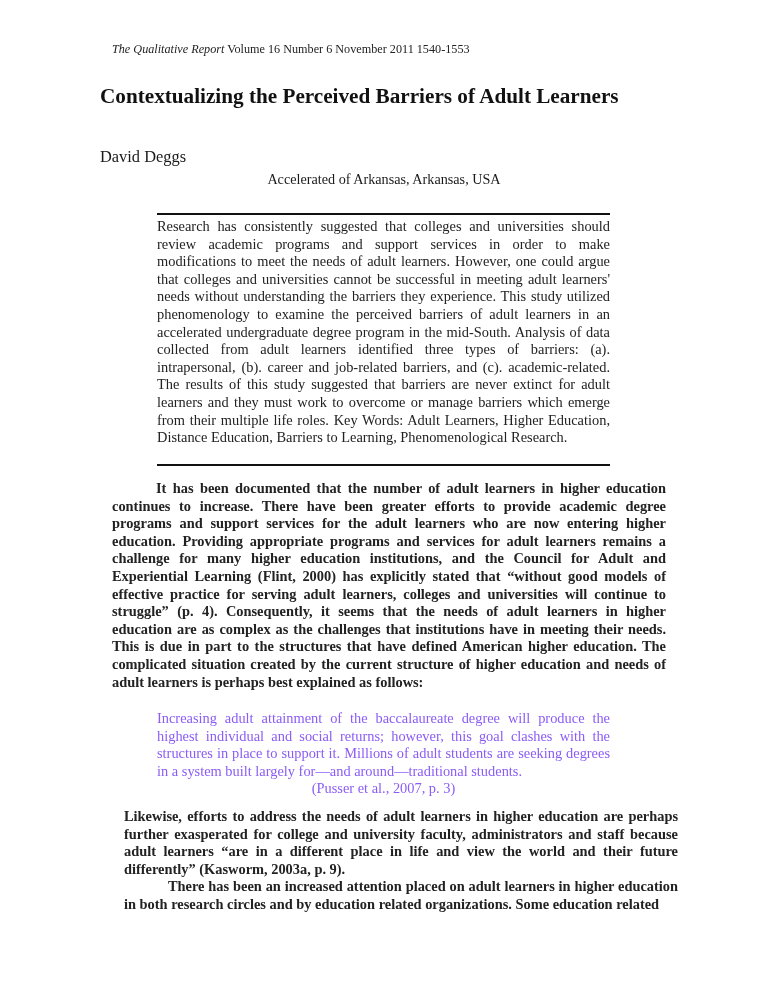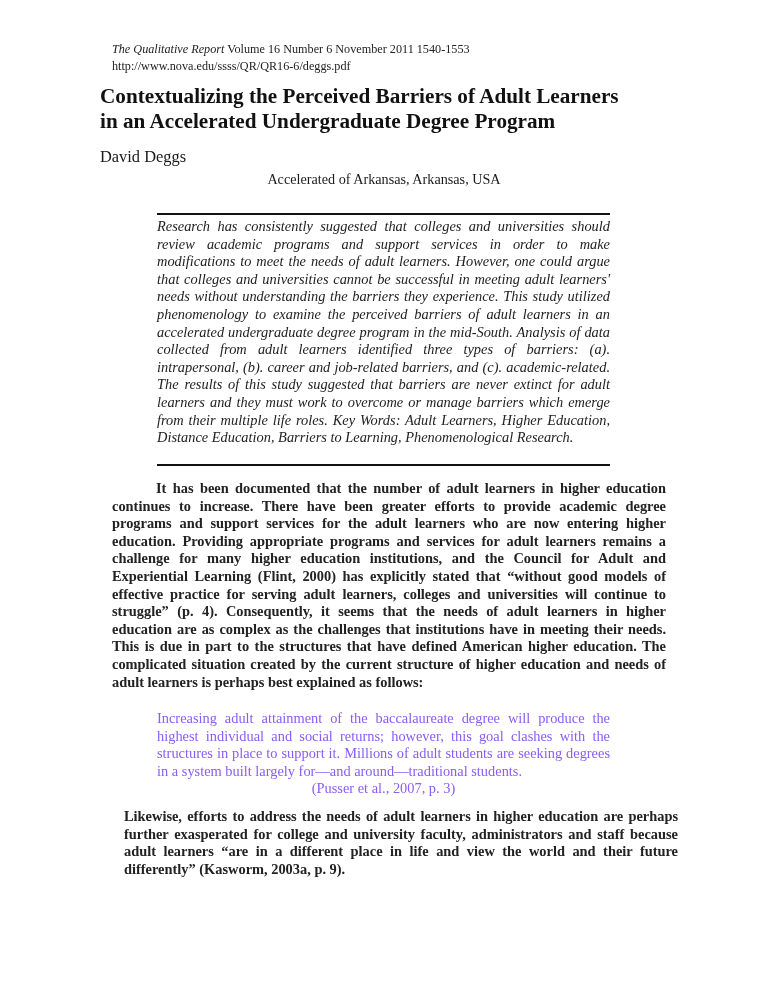--- a/index.html
+++ b/index.html
@@ -15,21 +15,21 @@
       position: absolute; left: 100px; width: 568px; top: 76px;
       text-align: left; font-weight: bold; font-size: 21.2px; line-height: 25px; color: #111;
     }
     .author { position: absolute; left: 100px; width: 568px; top: 139px; text-align: left; font-size: 16.4px; line-height: 20px; }
     .affiliation { position: absolute; left: 100px; width: 568px; top: 162px; text-align: center; font-size: 14.2px; line-height: 18px; }
     .rule { position: absolute; left: 157px; width: 453px; height: 2px; background: #111; }
     .rule.top { top: 205px; }
     .rule.bottom { top: 456px; }
     .abstract {
       position: absolute; left: 157px; width: 453px; top: 210px;
-      font-style: italic; font-size: 14.4px; line-height: 17.6px; text-align: justify; color: #222;
+      font-size: 14.4px; line-height: 17.6px; text-align: justify; color: #222;
     }
     .body-text {
       position: absolute; left: 112px; width: 554px;
       font-size: 14.4px; line-height: 17.6px; text-align: justify; color: #222; font-weight: bold;
     }
     .p1 { top: 472px; text-indent: 44px; }
     .blockquote {
       position: absolute; left: 157px; width: 453px; top: 702px;
       font-size: 14.4px; line-height: 17.6px; text-align: justify; color: #8b5cf6;
     }
@@ -37,39 +37,38 @@
     .p2 { top: 800px; margin-left: 12px; }
     .p3-indent { text-indent: 44px; display: block; }
   </style>
 </head>
 <body>
 
 <div class="page">
 
   <div class="header">
     <div><span class="journal-name">The Qualitative Report</span><span> Volume 16 Number 6 November 2011 1540-1553</span></div>
-    <div>http://www.nova.edu/ssss/QR/QR16-6/deggs.pdf</div>
   </div>
 
   <div class="title">
     <div>Contextualizing the Perceived Barriers of Adult Learners</div>
-    <div>in an Accelerated Undergraduate Degree Program</div>
   </div>
 
   <div class="author">David Deggs</div>
   <div class="affiliation">Accelerated of Arkansas, Arkansas, USA</div>
 
   <div class="rule top"></div>
   <div class="abstract">Research has consistently suggested that colleges and universities should review academic programs and support services in order to make modifications to meet the needs of adult learners. However, one could argue that colleges and universities cannot be successful in meeting adult learners' needs without understanding the barriers they experience. This study utilized phenomenology to examine the perceived barriers of adult learners in an accelerated undergraduate degree program in the mid-South. Analysis of data collected from adult learners identified three types of barriers: (a). intrapersonal, (b). career and job-related barriers, and (c). academic-related. The results of this study suggested that  barriers are never extinct for adult learners and they must work to overcome or manage barriers which emerge from their multiple life roles. Key Words: Adult Learners, Higher Education, Distance Education, Barriers to Learning, Phenomenological Research.</div>
   <div class="rule bottom"></div>
 
   <div class="body-text p1">It has been documented that the number of adult learners in higher education continues to increase. There have been greater efforts to provide academic degree programs and support services for the adult learners who are now entering higher education. Providing appropriate programs and services for adult learners remains a challenge for many higher education institutions, and the Council for Adult and Experiential Learning (Flint, 2000) has explicitly stated that “without good models of effective practice for serving adult learners, colleges and universities will continue to struggle” (p. 4). Consequently, it seems that the needs of adult learners in higher education are as complex as the challenges that institutions have in meeting their needs. This is due in part to the structures that have defined American higher education. The complicated situation created by the current structure of higher education and needs of adult learners is perhaps best explained as follows:</div>
 
   <div class="blockquote">
     <span>Increasing adult attainment of the baccalaureate degree will produce the highest individual and social returns; however, this goal clashes with the structures in place to support it. Millions of adult students are seeking degrees in a system built largely for—and around—traditional students.</span>
     <span class="cite">(Pusser et al., 2007, p. 3)</span>
   </div>
 
   <div class="body-text p2">
     <span style="display:block">Likewise, efforts to address the needs of adult learners in higher education are perhaps further exasperated for college and university faculty, administrators and staff because adult learners “are in a different place in life and view the world and their future differently” (Kasworm, 2003a, p. 9).</span>
+    <span class="p3-indent">There has been an increased attention placed on adult learners in higher education in both research circles and by education related organizations. Some education related</span>
   </div>
 
 </div>
 
 </body></html>

